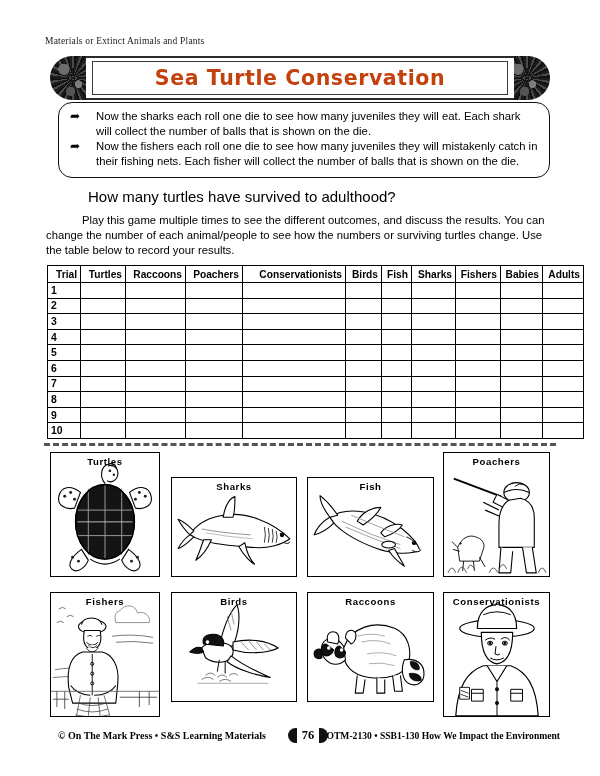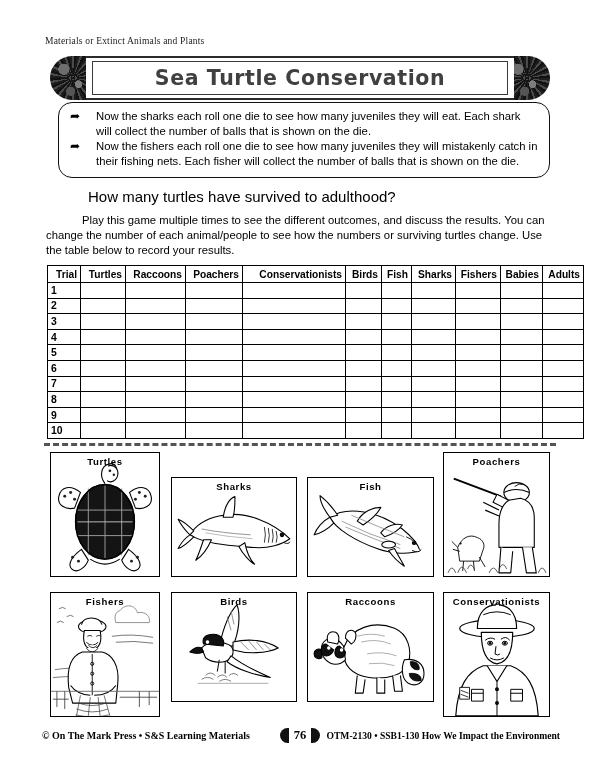--- a/index.html
+++ b/index.html
@@ -44,21 +44,21 @@
     box-shadow: inset 0 4px 0 #ffffff, inset 0 -4px 0 #ffffff;
   }
   .banner .inner {
     position:absolute; left:42px; right:42px; top:5px; height:34px;
     border:1.5px solid #3a3a3a; background:#fff;
     display:flex; align-items:center; justify-content:center;
   }
   .banner .title {
     font-family:"DejaVu Sans", sans-serif;
     font-weight:bold; font-size:20.5px; letter-spacing:.6px;
-    color:#404040; white-space:nowrap;
+    color:#c2410c; white-space:nowrap;
   }
 
   
   .partbox {
     position:absolute; left:58px; top:102px; width:492px;
     border:1.4px solid #111; border-radius:14px;
     padding:6px 10px 8px 10px;
   }
   .part-label { font-size:11.5px; font-weight:bold; margin:0 0 1px 2px; }
   .bullets { list-style:none; margin:0; padding:0; }
@@ -107,21 +107,21 @@
   }
   .panel .cap-label {
     position:absolute; left:0; right:0; top:3px;
     text-align:center; font-size:9.6px; font-weight:bold;
     letter-spacing:.6px; z-index:3;
   }
   .art { position:absolute; inset:0; }
   .art svg { width:100%; height:100%; display:block; }
 
   
-  .footer { position:absolute; left:0; right:0; top:730px; height:20px;padding-left:8px; }
+  .footer { position:absolute; left:16px; right:0; top:730px; height:20px;padding-left:8px; }
   .f-left {
     position:absolute; left:42px; top:0;
     font-family:"Liberation Serif", serif;
     font-weight:bold; font-size:10px;
   }
   .f-mid {
     position:absolute; left:0; right:0; top:-2px;
     display:flex; align-items:center; justify-content:center; gap:5px;
   }
   .f-mid .pnum {

